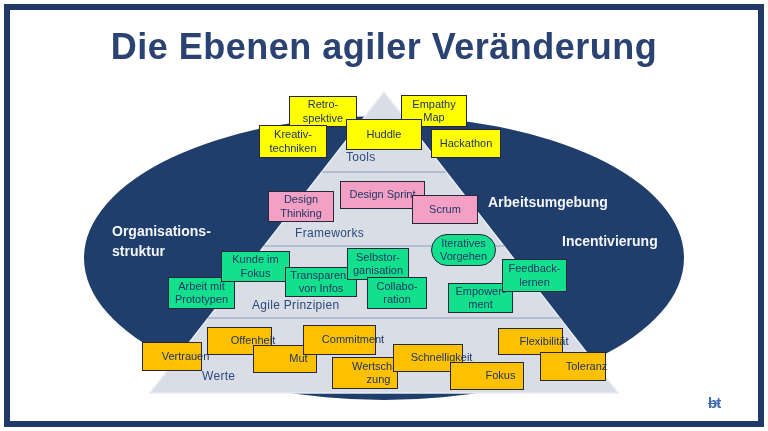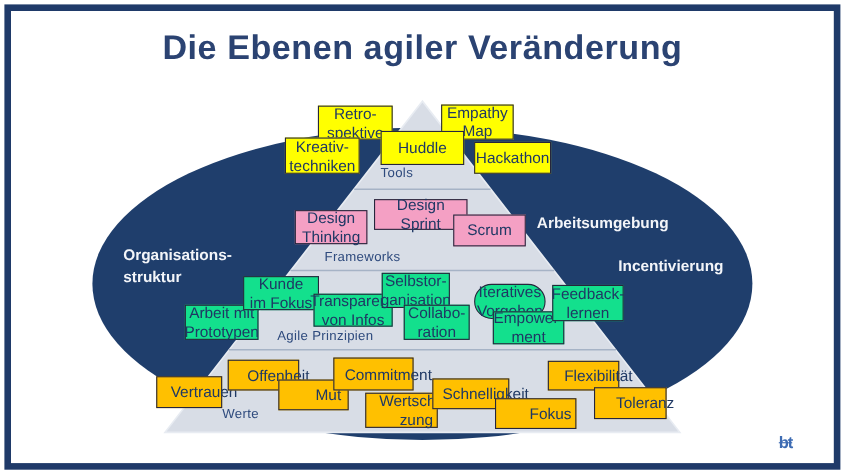--- a/index.html
+++ b/index.html
@@ -1,26 +1,26 @@
 <!DOCTYPE html>
 <html><head>
 <meta charset="utf-8">
 <style>
   html,body{margin:0;padding:0;}
   body{font-family:"Liberation Sans","DejaVu Sans",sans-serif;background:#ffffff;}
   #slide{position:relative;width:768px;height:431px;background:#ffffff;overflow:hidden;}
   #frame{position:absolute;left:4px;top:4px;right:4px;bottom:4px;border:6px solid #1F3A69;pointer-events:none;}
   #bg-svg{position:absolute;left:0;top:0;width:768px;height:431px;}
   #title{position:absolute;left:0;top:26px;width:768px;text-align:center;
-         font-size:31px;font-weight:600;letter-spacing:.5px;color:#2B4372;}
+         font-size:36px;font-weight:600;letter-spacing:.5px;color:#2B4372;}
   .level-label{position:absolute;color:#2E4A7D;font-size:12px;font-weight:500;
                letter-spacing:.3px;white-space:nowrap;}
   .env-label{position:absolute;color:#F3F5F9;font-size:14px;font-weight:700;line-height:1.45;}
   .note{position:absolute;display:flex;align-items:center;justify-content:center;
-        text-align:center;font-size:14px;line-height:1.2;color:#1F3864;
+        text-align:center;font-size:11px;line-height:1.2;color:#1F3864;
         border:1.5px solid #26263C;box-sizing:border-box;padding:2px 5px;}
   .note-yellow{background:#FFFF00;}
   .note-pink{background:#F4A0C4;}
   .note-green{background:#13E08D;}
   .note-orange{background:#FFC000;padding-left:32px;}
   #logo{position:absolute;left:708px;top:394px;font-size:15px;font-weight:700;
         color:#3E6CB3;text-decoration:line-through;letter-spacing:-1px;}
 </style>
 </head>
 <body>
@@ -56,21 +56,21 @@
 
   <div class="note note-pink" style="left:268px;top:191px;width:66px;height:31px;">Design Thinking</div>
   <div class="note note-pink" style="left:340px;top:181px;width:85px;height:28px;">Design Sprint</div>
   <div class="note note-pink" style="left:412px;top:195px;width:66px;height:29px;">Scrum</div>
 
   <div class="note note-green" style="left:168px;top:277px;width:67px;height:32px;">Arbeit mit Prototypen</div>
   <div class="note note-green" style="left:221px;top:251px;width:69px;height:31px;">Kunde im Fokus</div>
   <div class="note note-green" style="left:285px;top:267px;width:72px;height:30px;">Transparenz von Infos</div>
   <div class="note note-green" style="left:347px;top:248px;width:62px;height:32px;">Selbstor-ganisation</div>
   <div class="note note-green" style="left:367px;top:277px;width:60px;height:32px;">Collabo-ration</div>
-  <div class="note note-green" style="left:431px;top:258px;width:65px;height:32px;border-radius:16px;">Iteratives Vorgehen</div>
+  <div class="note note-green" style="left:431px;top:234px;width:65px;height:32px;border-radius:16px;">Iteratives Vorgehen</div>
   <div class="note note-green" style="left:448px;top:283px;width:65px;height:30px;">Empower-ment</div>
   <div class="note note-green" style="left:502px;top:259px;width:65px;height:33px;">Feedback-lernen</div>
 
   <div class="note note-orange" style="left:142px;top:342px;width:60px;height:29px;">Vertrauen</div>
   <div class="note note-orange" style="left:207px;top:327px;width:65px;height:28px;">Offenheit</div>
   <div class="note note-orange" style="left:253px;top:345px;width:64px;height:28px;">Mut</div>
   <div class="note note-orange" style="left:303px;top:325px;width:73px;height:30px;">Commitment</div>
   <div class="note note-orange" style="left:332px;top:357px;width:66px;height:32px;">Wertschät-zung</div>
   <div class="note note-orange" style="left:393px;top:344px;width:70px;height:28px;">Schnelligkeit</div>
   <div class="note note-orange" style="left:450px;top:362px;width:74px;height:28px;">Fokus</div>

